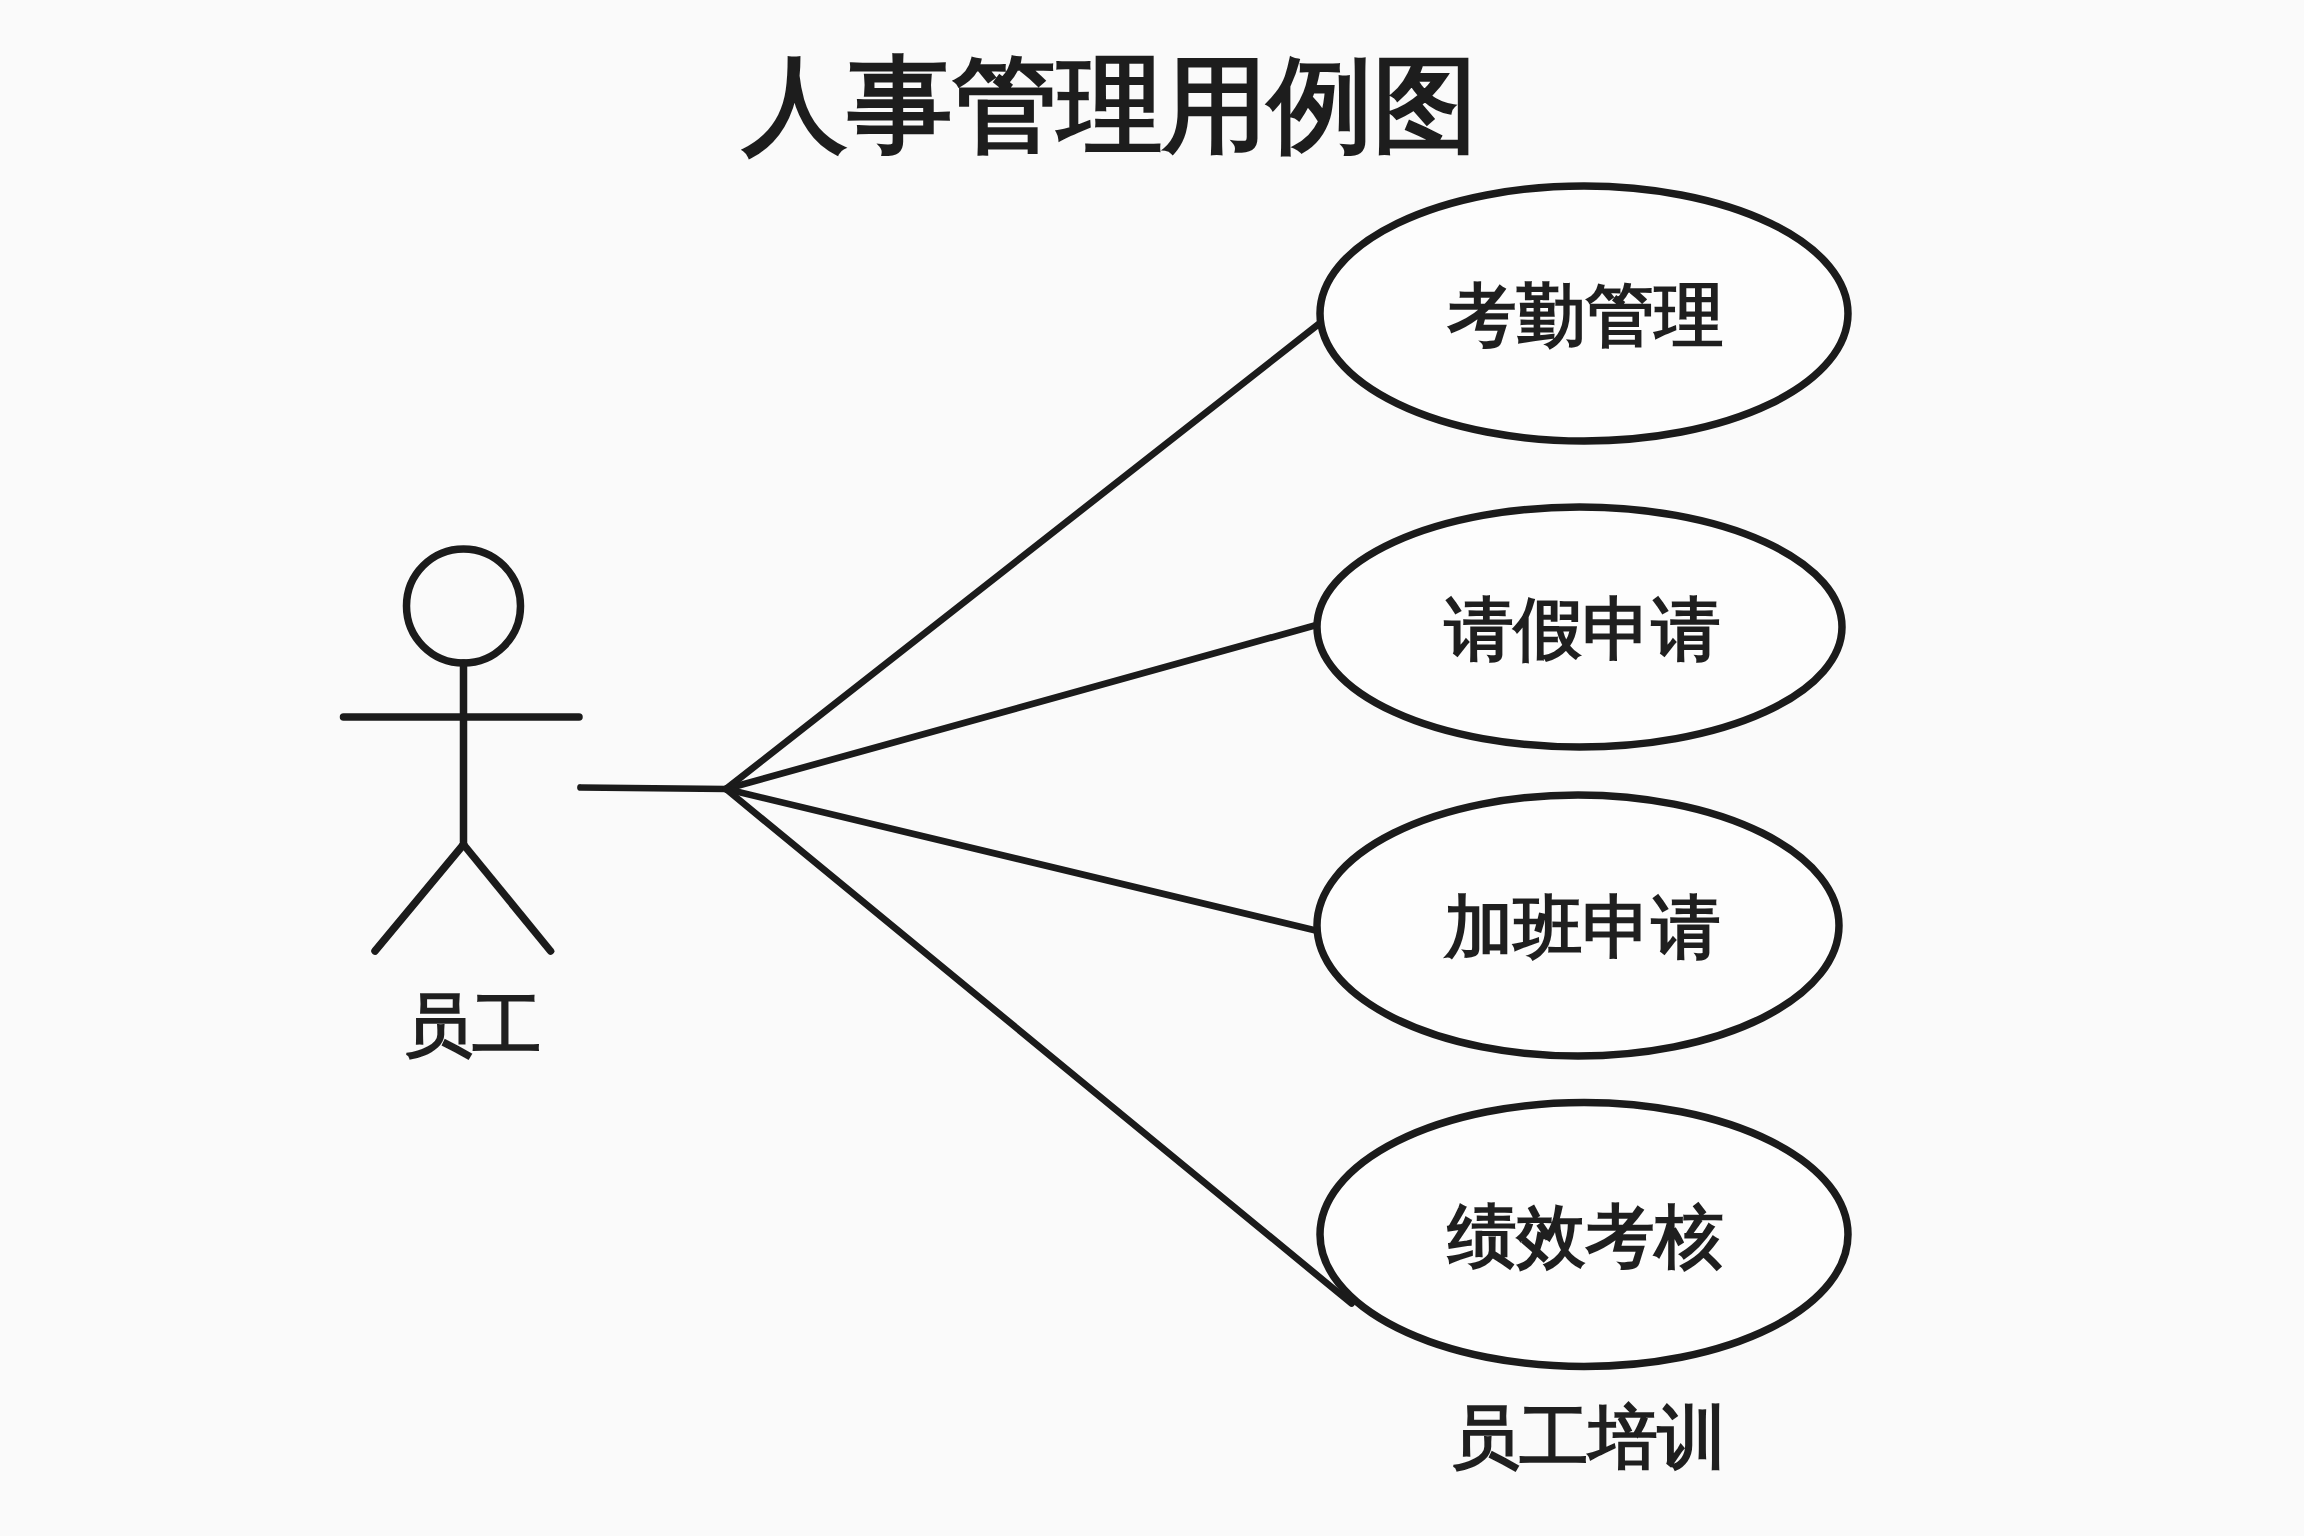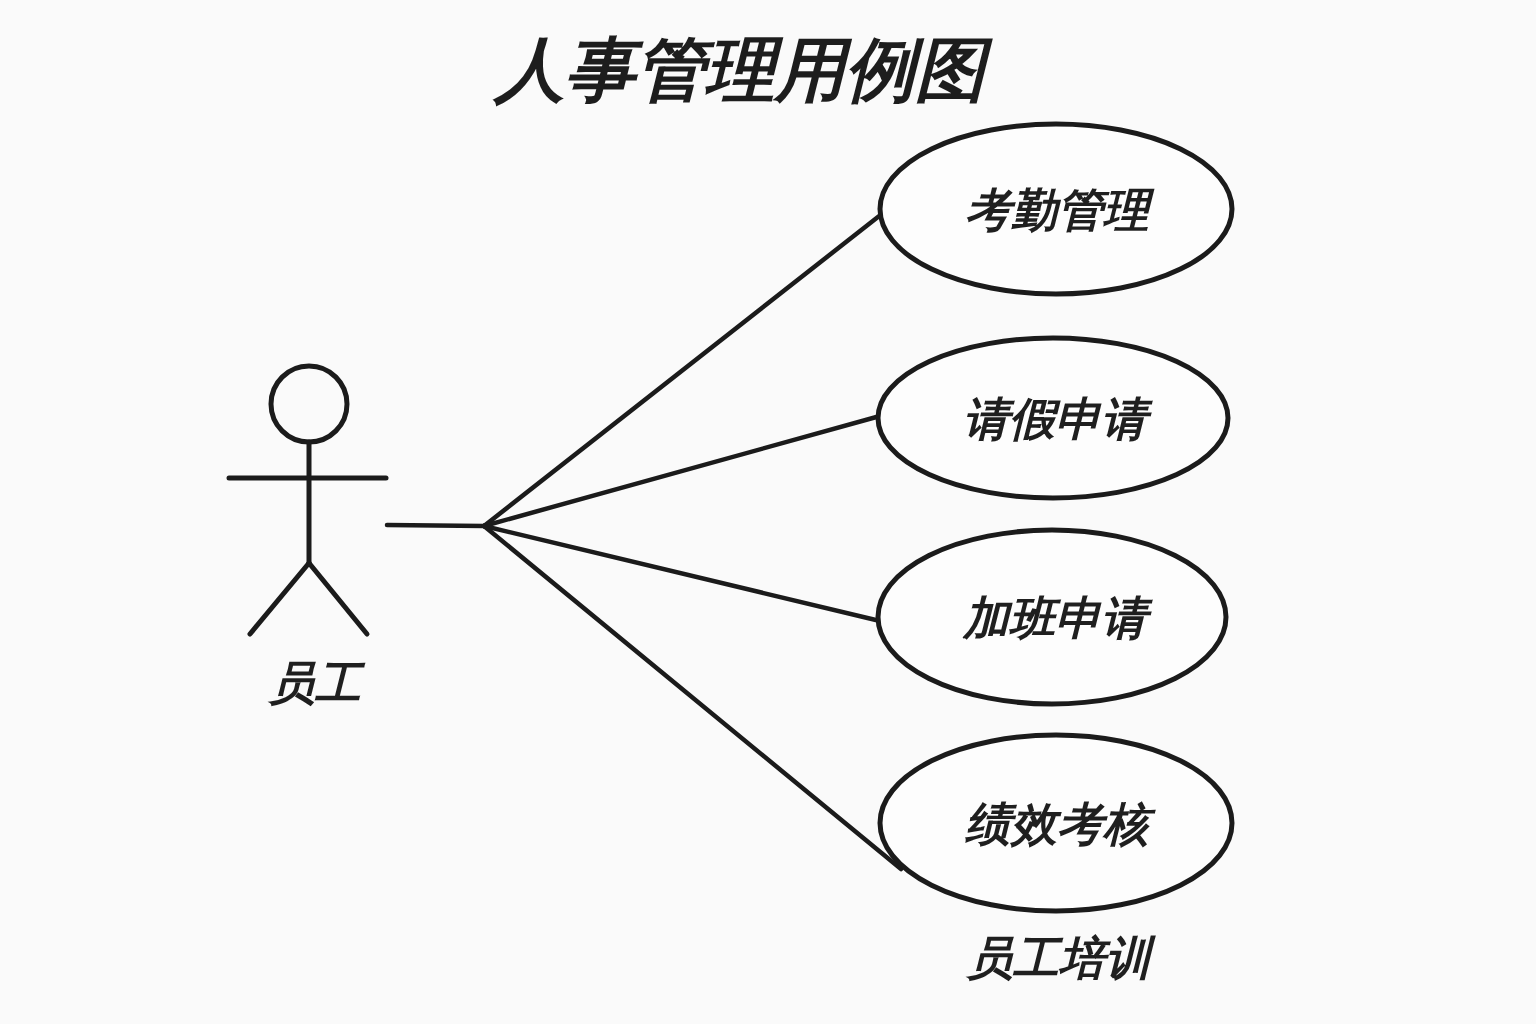--- a/index.html
+++ b/index.html
@@ -9,21 +9,20 @@
     width: 1536px;
     height: 1024px;
     overflow: hidden;
     font-family: "Liberation Sans", sans-serif;
   }
   .canvas-wrap {
     position: relative;
     width: 1536px;
     height: 1024px;
     background: #fafafa;
-    font-style: italic;
   }
   svg { display: block; }
   .diagram-title {
     font-family: "Liberation Sans", sans-serif;
     font-size: 70px;
     font-weight: 700;
     fill: #1d1d1d;
   }
   .node-label {
     font-family: "Liberation Sans", sans-serif;

